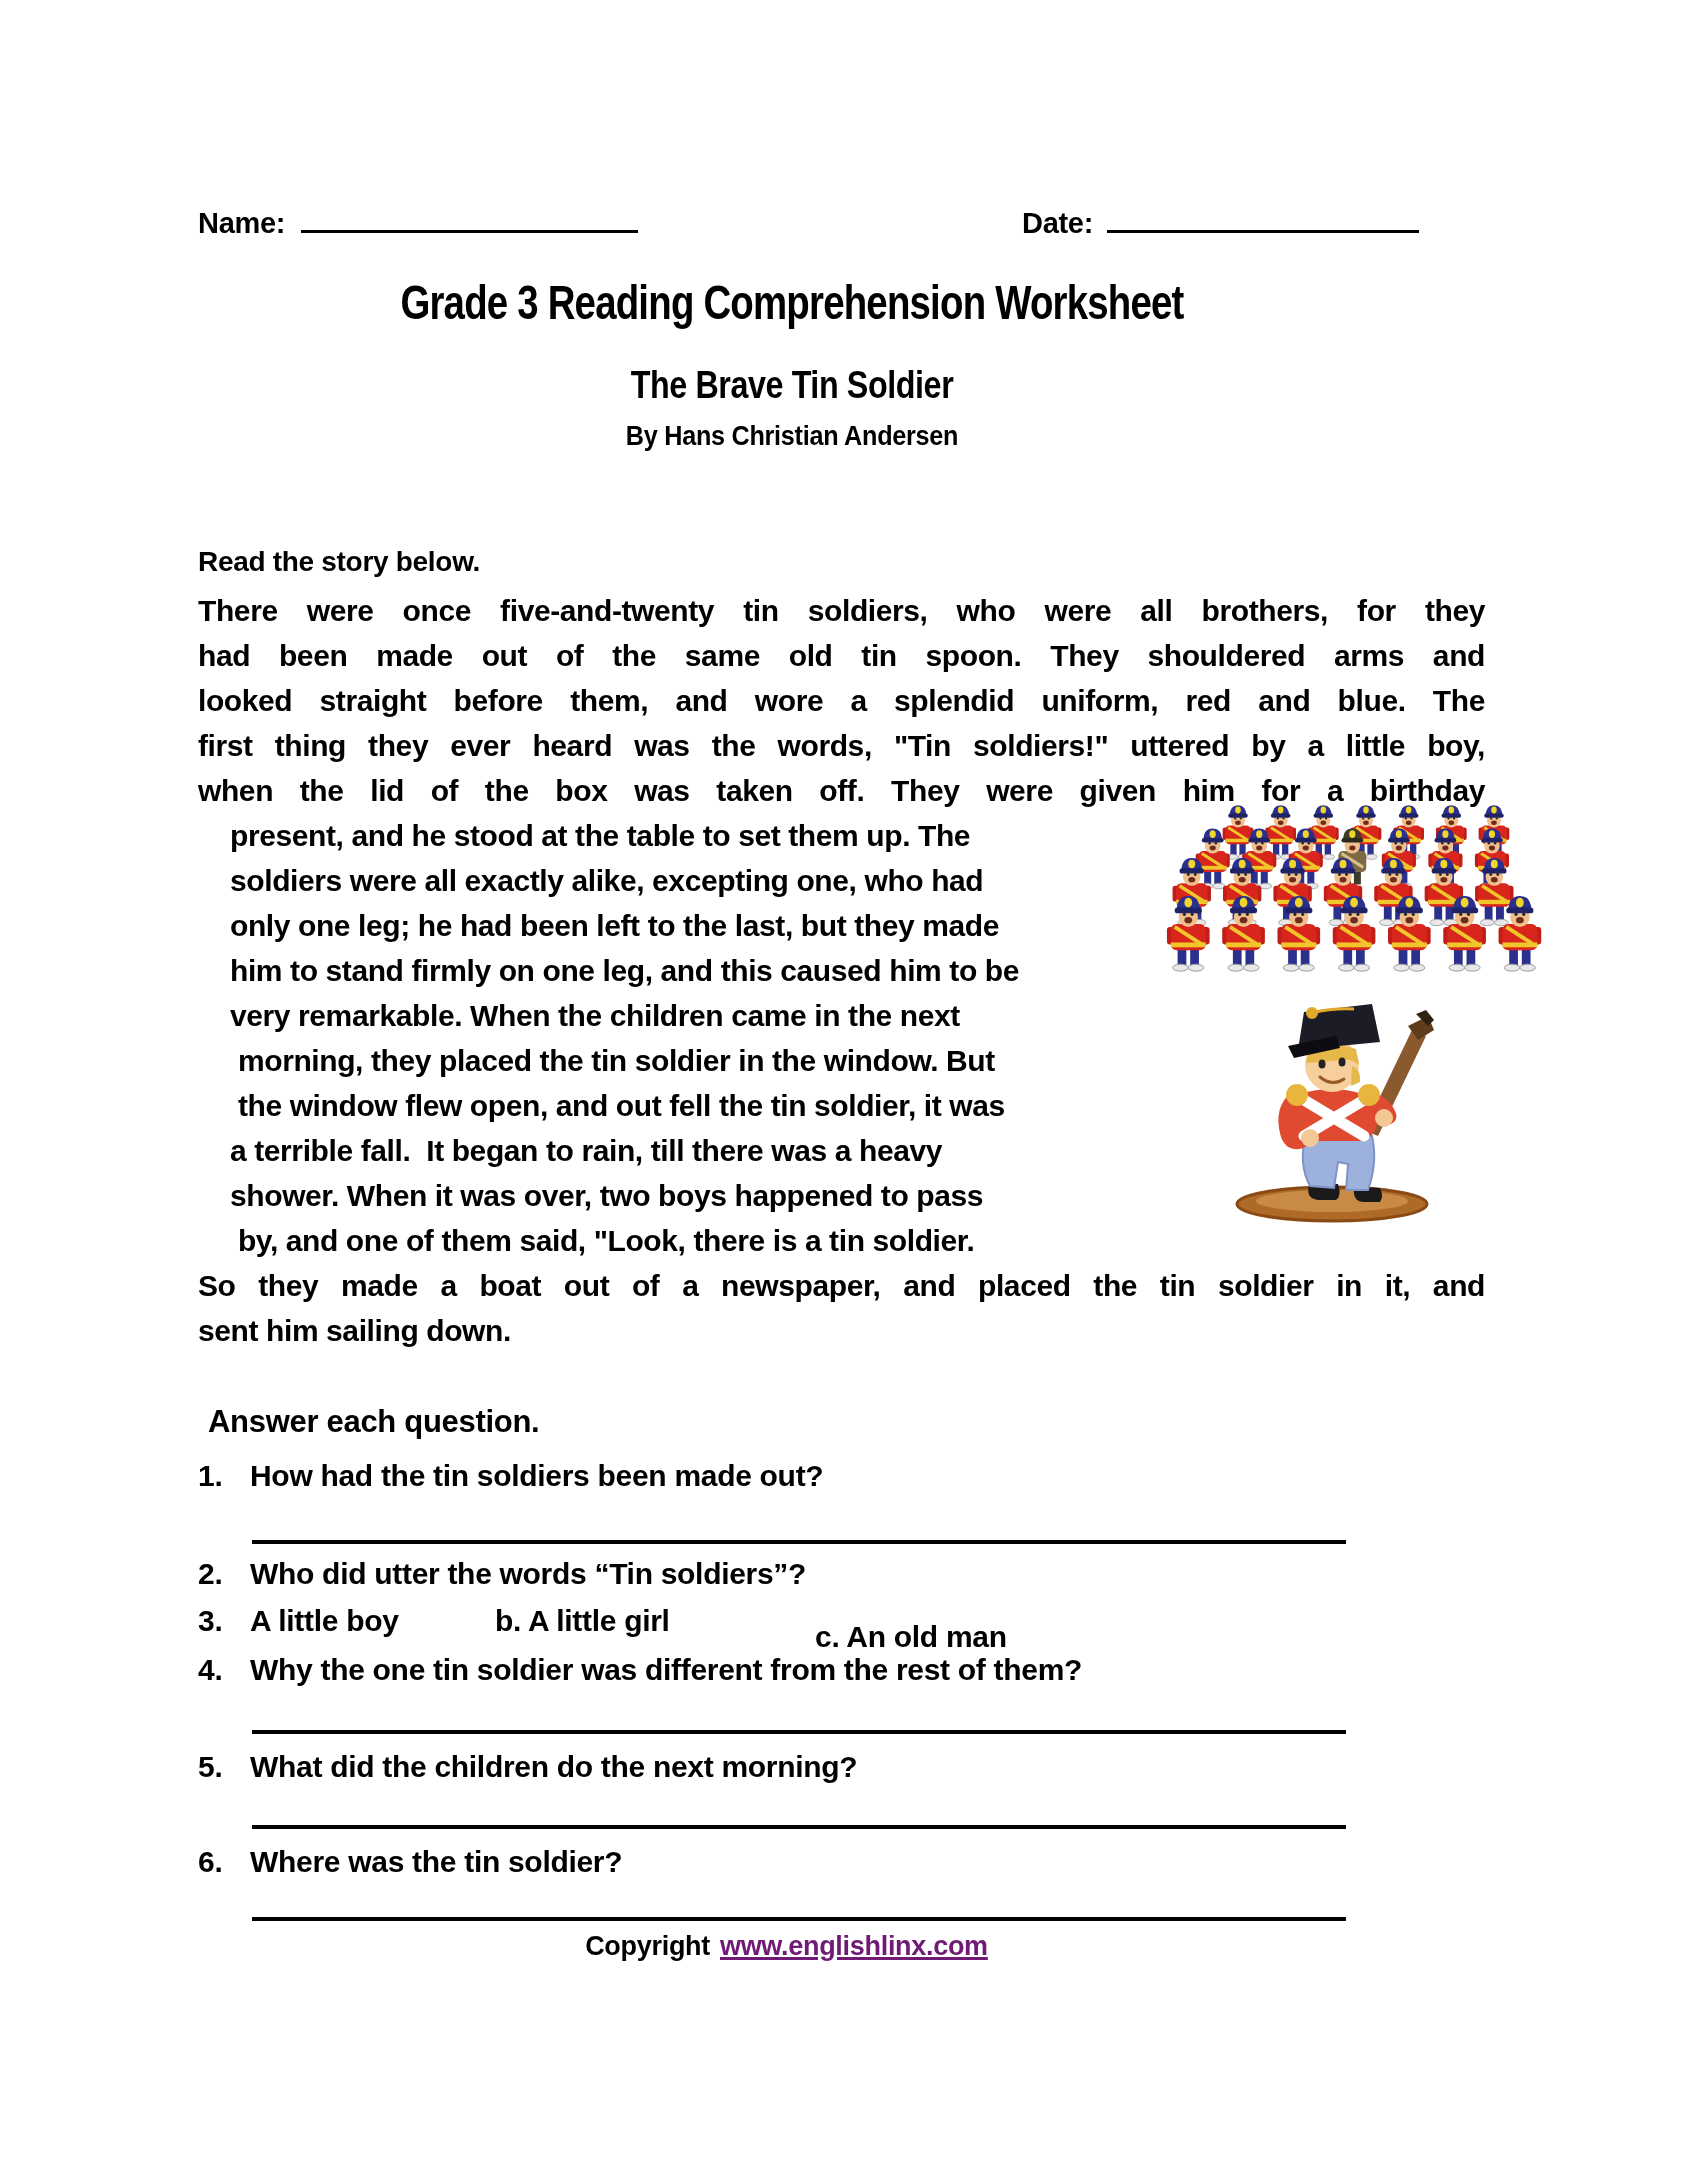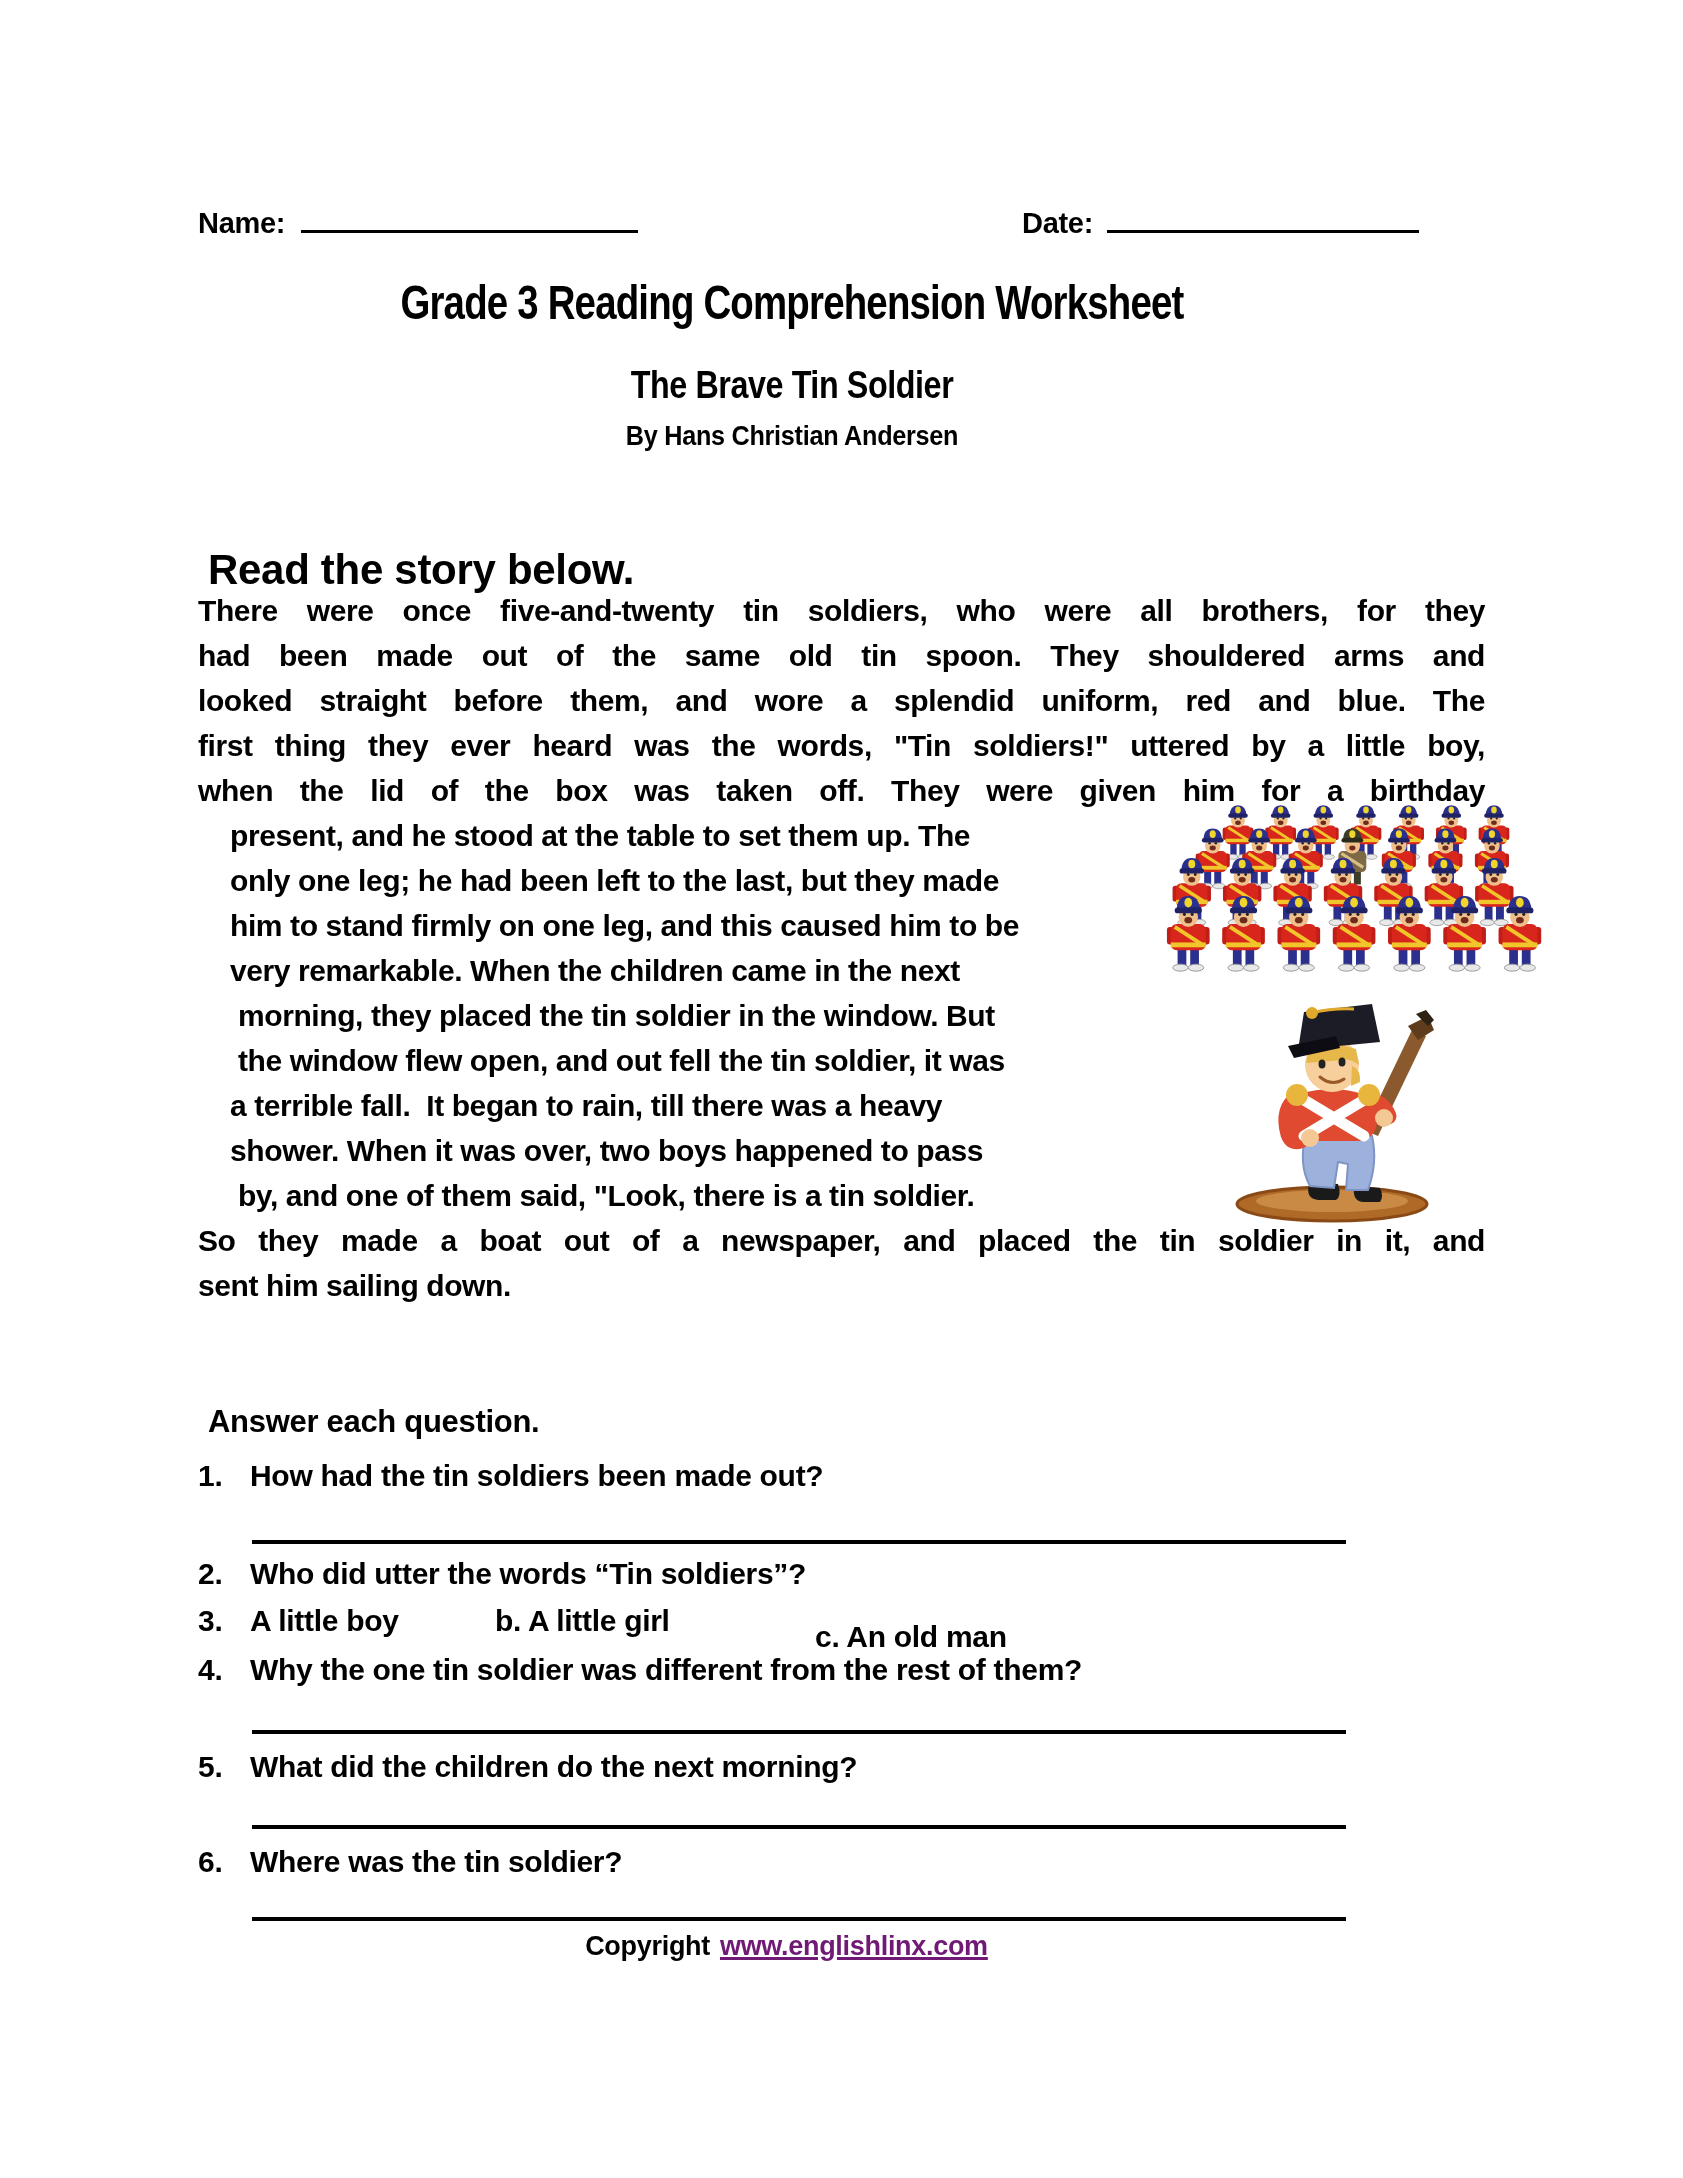--- a/index.html
+++ b/index.html
@@ -33,21 +33,21 @@
     white-space:nowrap;
   }
   .title-by{
     position:absolute;left:198px;top:420px;width:1188px;
     text-align:center;font-size:28px;letter-spacing:-0.3px;
     transform:scaleX(0.90);transform-origin:center;
     white-space:nowrap;
   }
 
   
-  .read-instr{position:absolute;left:208px;top:546px;font-size:42px;letter-spacing:-0.3px;}
+  .read-instr{position:absolute;left:198px;top:546px;font-size:28px;letter-spacing:-0.3px;}
   .story-para{
     position:absolute;left:198px;top:588px;width:1287px;
     font-size:30px;line-height:45px;letter-spacing:-0.4px;
   }
   .ln{height:45px;}
   .ln.w{text-align:justify;text-align-last:justify;}
   .ln.n{width:931px;white-space:pre;margin-left:32px;}
   .ln.plain{white-space:pre;}
 
   
@@ -106,20 +106,21 @@
 
   <div class="read-instr">Read the story below.</div>
 
   <div class="story-para">
     <div class="ln w">There were once five-and-twenty tin soldiers, who were all brothers, for they</div>
     <div class="ln w">had been made out of the same old tin spoon. They shouldered arms and</div>
     <div class="ln w">looked straight before them, and wore a splendid uniform, red and blue. The</div>
     <div class="ln w">first thing they ever heard was the words, "Tin soldiers!" uttered by a little boy,</div>
     <div class="ln w">when the lid of the box was taken off. They were given him for a birthday</div>
     <div class="ln n">present, and he stood at the table to set them up. The</div>
+    <div class="ln n">soldiers were all exactly alike, excepting one, who had</div>
     <div class="ln n">only one leg; he had been left to the last, but they made</div>
     <div class="ln n">him to stand firmly on one leg, and this caused him to be</div>
     <div class="ln n">very remarkable. When the children came in the next</div>
     <div class="ln n"> morning, they placed the tin soldier in the window. But</div>
     <div class="ln n"> the window flew open, and out fell the tin soldier, it was</div>
     <div class="ln n">a terrible fall.  It began to rain, till there was a heavy</div>
     <div class="ln n">shower. When it was over, two boys happened to pass</div>
     <div class="ln n"> by, and one of them said, "Look, there is a tin soldier.</div>
     <div class="ln w">So they made a boat out of a newspaper, and placed the tin soldier in it, and</div>
     <div class="ln plain">sent him sailing down.</div>

